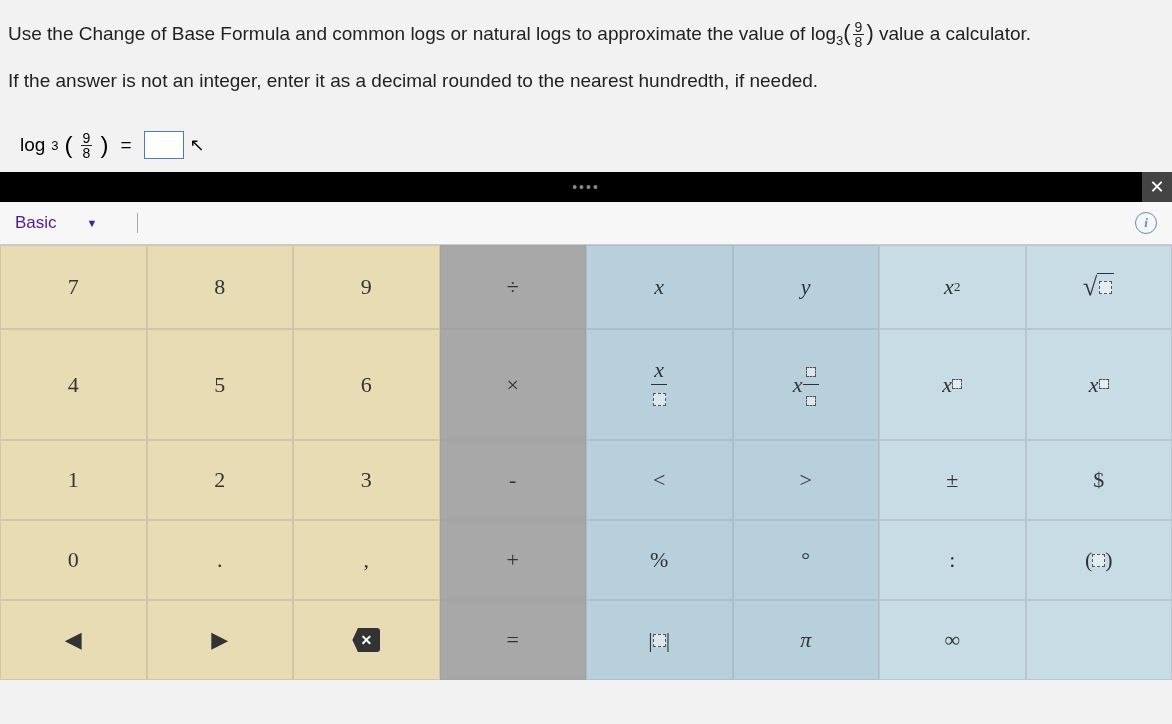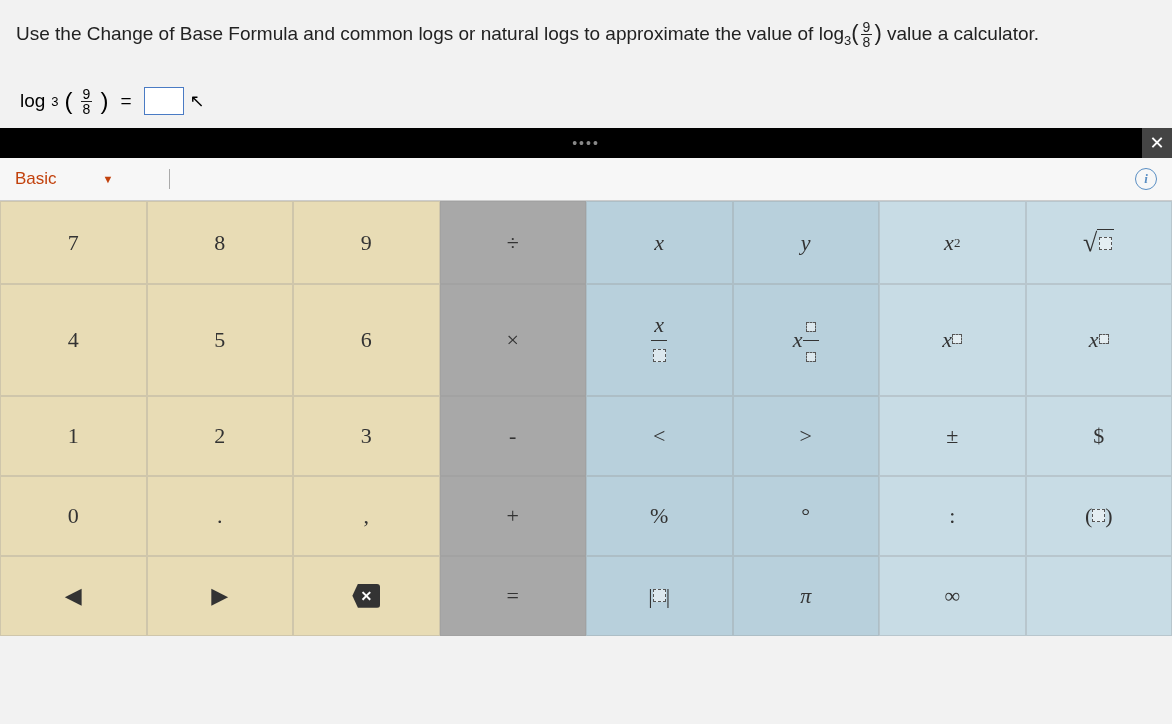--- a/index.html
+++ b/index.html
@@ -5,21 +5,21 @@
     body {
       margin: 0;
       padding: 0;
       font-family: Arial, sans-serif;
       background: #f2f2f2;
       width: 1172px;
       height: 724px;
       overflow: hidden;
     }
     .problem-text {
-      padding: 15px 20px 10px 16px;
+      padding: 15px 20px 10px 8px;
       font-size: 19px;
       color: #222;
       line-height: 1.6;
     }
     .answer-row {
       padding: 25px 20px 12px 20px;
       font-size: 19px;
       display: flex;
       align-items: center;
       gap: 6px;
@@ -76,23 +76,23 @@
       border-bottom: 1px solid #ccc;
       height: 42px;
       display: flex;
       align-items: center;
       padding: 0 15px;
       justify-content: space-between;
     }
     .dropdown {
       display: flex;
       align-items: center;
-      gap: 46px;
+      gap: 30px;
       font-size: 17px;
-      color: #c2410c;
+      color: #4c1d95;
     }
     .dropdown .triangle {
       font-size: 11px;
     }
     .dropdown .caret-line {
       border-left: 1px solid #aaa;
       height: 20px;
       margin-left: 10px;
     }
     .info-icon {
@@ -177,20 +177,21 @@
   <div>
     <span>Use the Change of Base Formula and common logs or natural logs to approximate the value of </span>
     <span>
       <span>log</span><span class="sub">3</span><span style="font-size:22px;">(</span><span class="frac">
           <span class="num">9</span>
           <span class="den">8</span>
         </span><span style="font-size:22px;">)</span>
     </span>
     <span> value a calculator.</span>
   </div>
+  <div style="margin-top:14px;">If the answer is not an integer, enter it as a decimal rounded to the nearest hundredth, if needed.</div>
 </div>
 
 <div class="answer-row">
   <span>log</span>
     <span class="sub">3</span>
     <span style="font-size:24px;">(</span>
     <span class="frac">
       <span class="num">9</span>
       <span class="den">8</span>
     </span>

